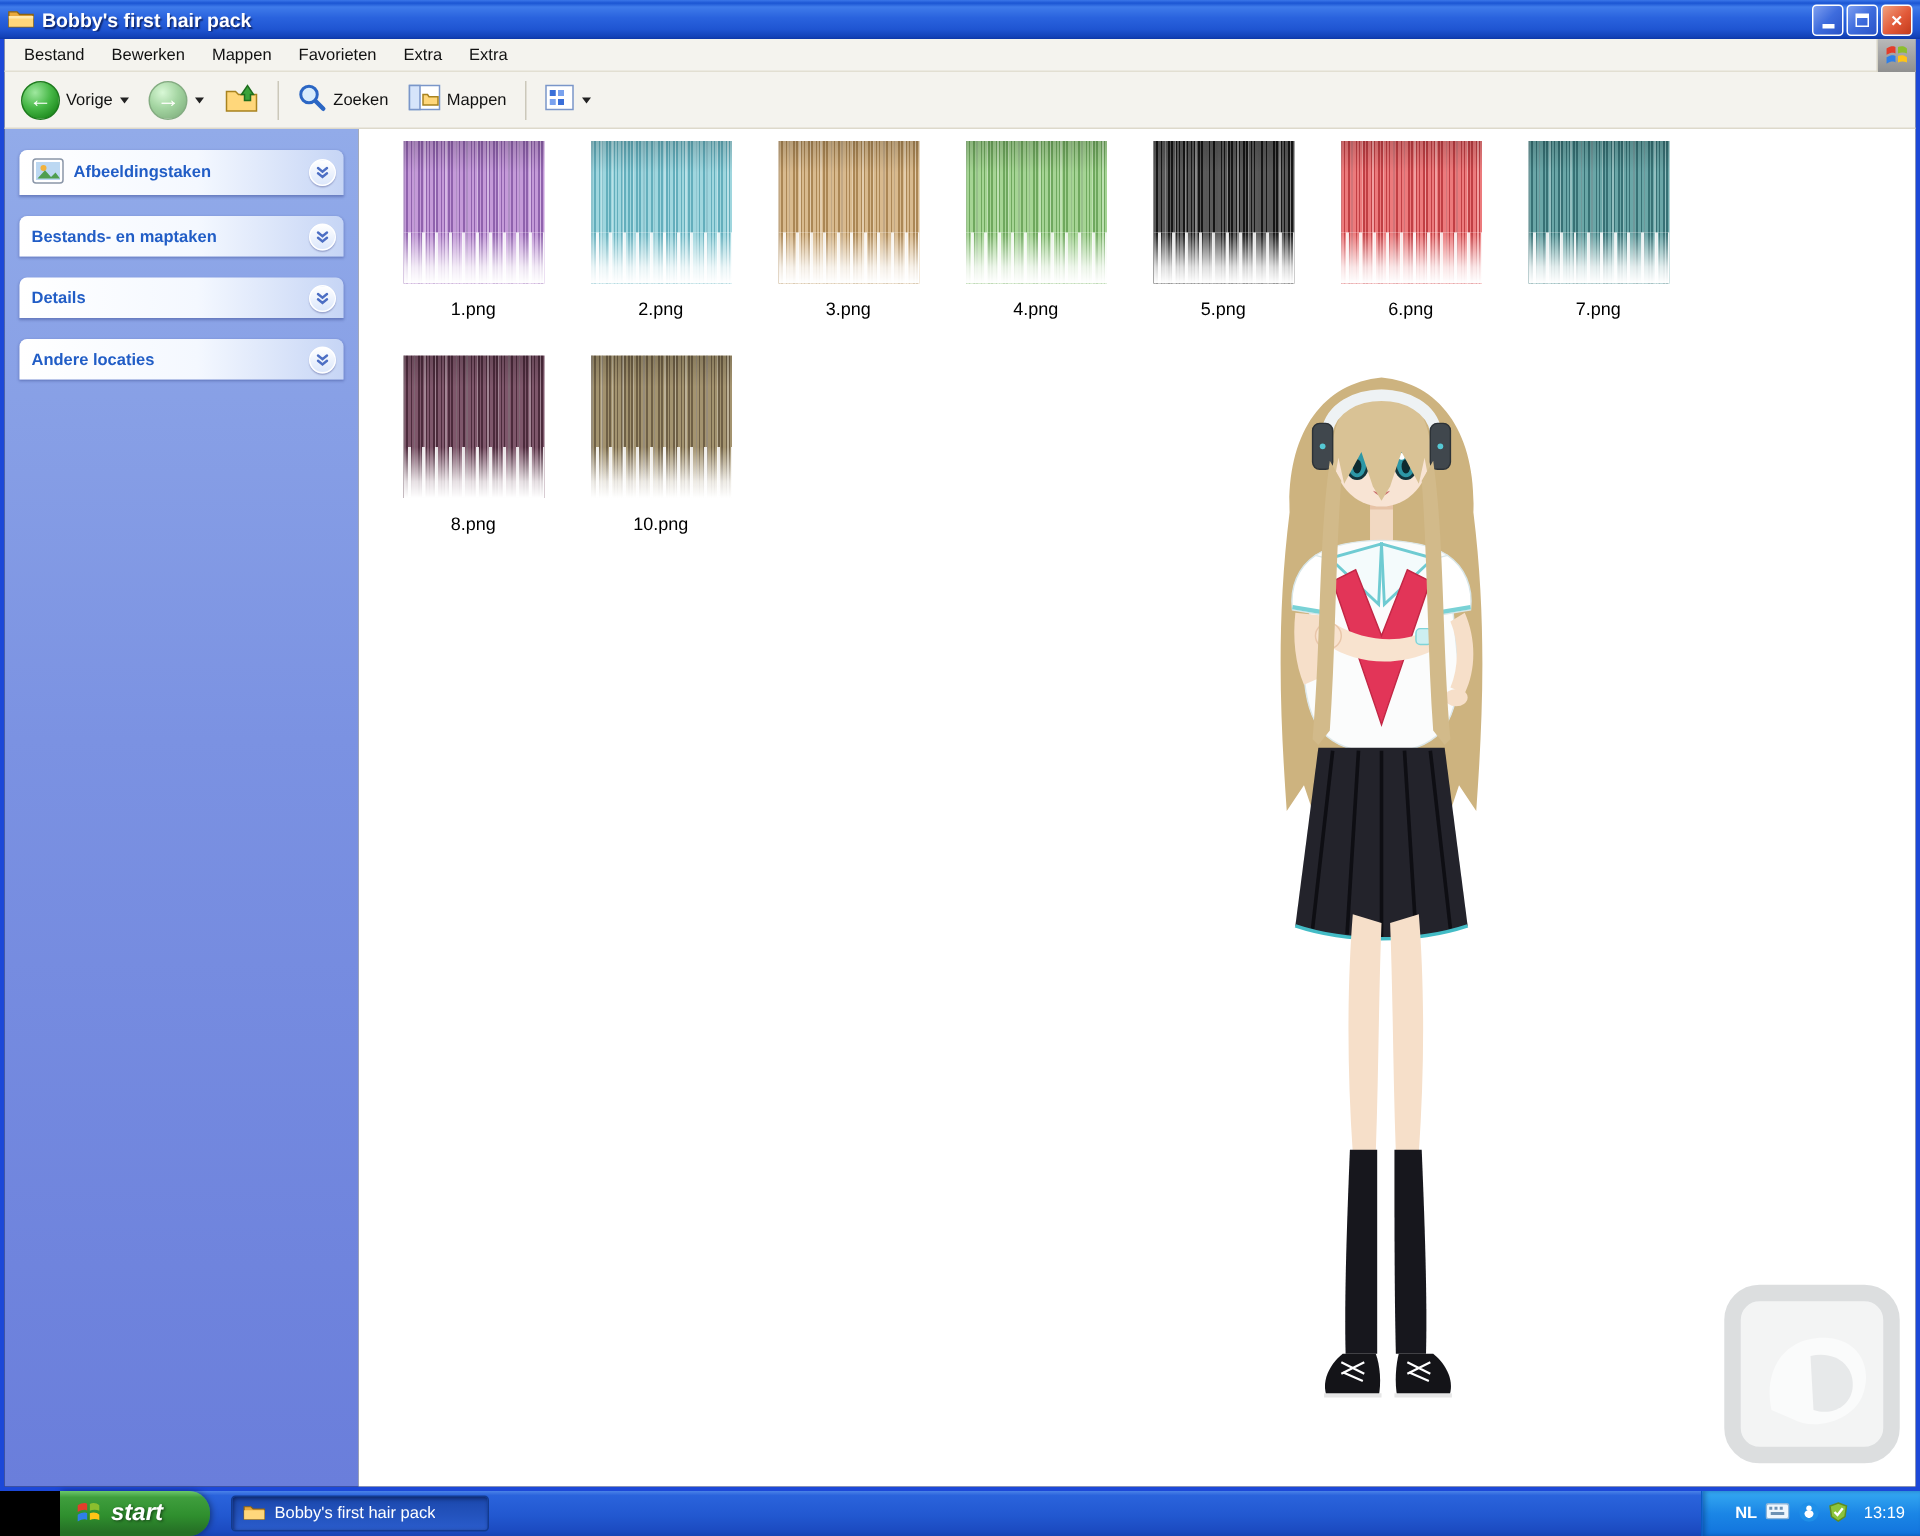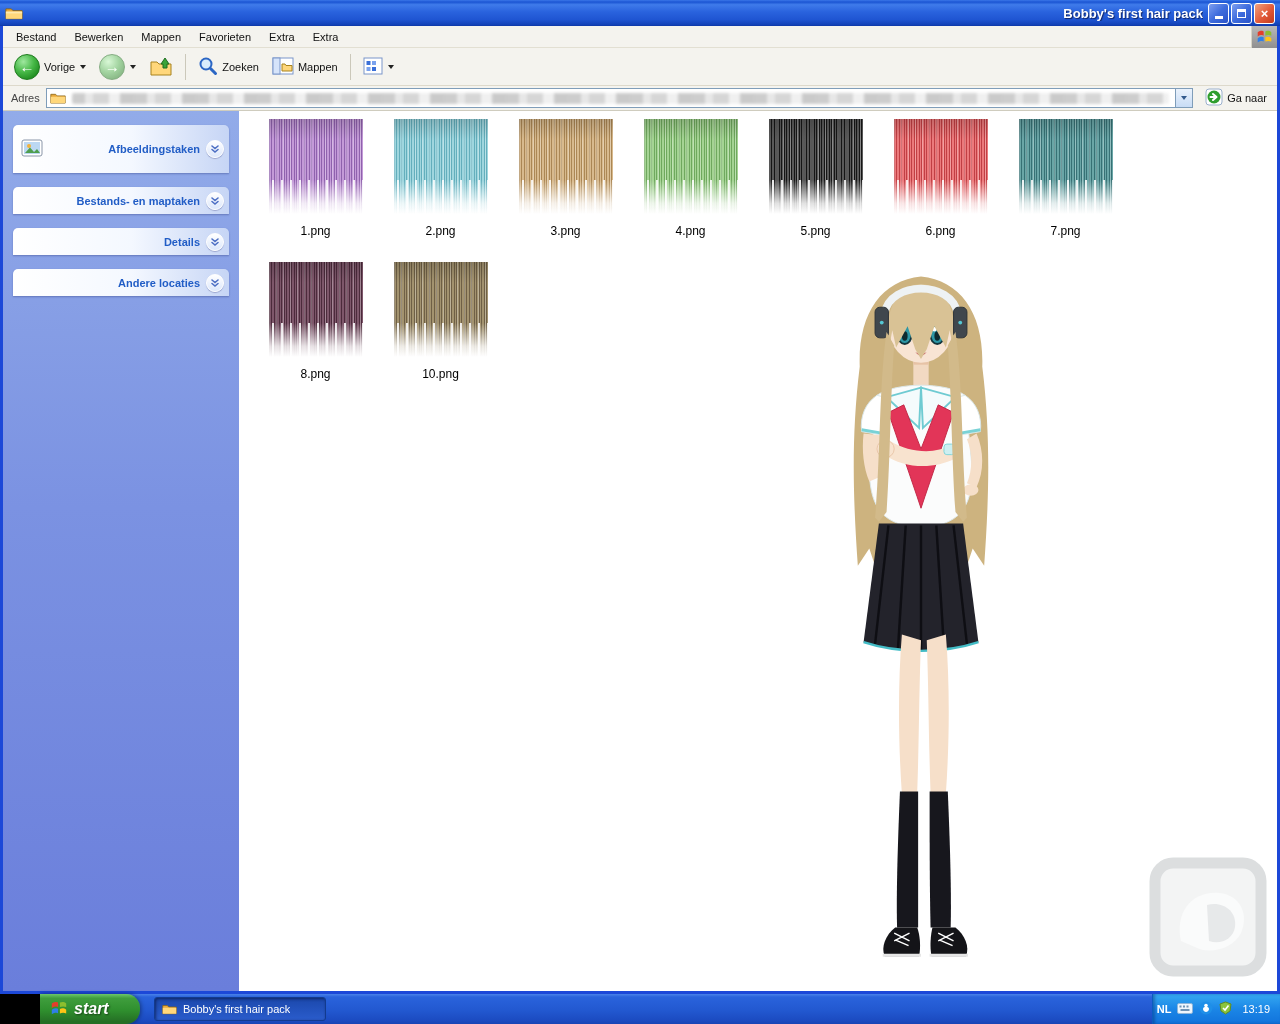--- a/index.html
+++ b/index.html
@@ -1,19 +1,19 @@
 <!DOCTYPE html>
 <html><head>
 <meta charset="utf-8">
 <style>
   * { margin:0; padding:0; box-sizing:border-box; }
   html,body { width:1280px; height:1024px; overflow:hidden; }
   body { font-family:"Liberation Sans","DejaVu Sans",sans-serif; font-size:11px; background:#000; }
 
-  .screen { position:relative; width:1280px; height:1024px;text-align:right; }
+  .screen { position:relative; width:1280px; height:1024px; }
 
   
   .window { position:absolute; inset:0 0 30px 0; display:flex; flex-direction:column;
             border-left:3px solid #1c48d8; border-right:3px solid #1c48d8; border-bottom:3px solid #1c48d8; }
 
   .titlebar { height:26px; flex:0 0 26px; display:flex; align-items:center; gap:5px; padding:0 5px;
     margin:0 -3px; 
     background:linear-gradient(180deg,#3a76e8 0%,#1b55d3 8%,#3f7bea 18%,#2a63de 45%,#1f55d2 75%,#1342b8 94%,#0d37a6 100%); }
   .title-text { color:#fff; font-weight:bold; font-size:13px; text-shadow:1px 1px 1px rgba(0,0,30,.6);
     flex:1; white-space:nowrap; overflow:hidden; }
@@ -58,21 +58,21 @@
   .go-btn { display:flex; align-items:center; gap:4px; margin-left:8px; padding:2px 4px; cursor:pointer; }
 
   
   .main { flex:1; display:flex; min-height:0; }
   .sidebar { width:236px; flex:0 0 236px; background:linear-gradient(180deg,#92abe9 0%,#7b92e2 45%,#6a7edb 100%);
     padding:14px 10px 0 10px; overflow:hidden; }
   .task-section { margin-bottom:14px; }
   .task-header { height:27px; display:flex; align-items:center; gap:6px; padding:0 5px 0 8px;
     background:linear-gradient(90deg,#ffffff 0%,#f4f8ff 55%,#c6d5f5 100%);
     border-radius:5px 5px 0 0; cursor:pointer; box-shadow:0 1px 2px rgba(10,20,90,.3); }
-  .task-header.with-icon { height:48px; }
+  .task-header.with-icon { height:30px; }
   .task-title { color:#215dc6; font-weight:bold; font-size:11px; flex:1; }
   .chev-circle { width:18px; height:18px; border-radius:50%; background:linear-gradient(180deg,#ffffff,#dce7fb);
     border:1px solid #fff; display:flex; align-items:center; justify-content:center; box-shadow:0 1px 1px rgba(0,0,80,.25); }
 
   .content { flex:1; position:relative; background:#fff; overflow:hidden; }
   .files { display:flex; flex-wrap:wrap; width:1004px; padding:4px 0 0 14px; }
   .cell { width:125px; height:143px; display:flex; flex-direction:column; align-items:center; padding-top:4px; cursor:pointer; }
   .hair-img { width:94px; height:95px; position:relative; overflow:hidden;
     background:
       repeating-linear-gradient(90deg, rgba(255,255,255,.28) 0 1px, rgba(255,255,255,0) 1px 7px),
@@ -94,21 +94,21 @@
     background:linear-gradient(180deg,#4a82e8 0%,#2a63dc 10%,#2258d0 55%,#1b4ac0 90%,#1744b4 100%);margin-left:40px; }
   .start-btn { width:100px; display:flex; align-items:center; gap:6px; padding-left:10px; cursor:pointer;
     border-radius:0 14px 14px 0;
     background:linear-gradient(180deg,#6cc76a 0%,#3f9e3d 14%,#2f8f2e 55%,#256f25 92%);
     box-shadow:1px 0 4px rgba(0,0,0,.4); }
   .start-label { color:#fff; font-weight:bold; font-style:italic; font-size:16px; text-shadow:1px 1px 2px rgba(0,0,0,.5); }
   .task-btn { margin:3px 0 3px 14px; width:172px; display:flex; align-items:center; gap:6px; padding:0 7px;
     background:linear-gradient(180deg,#1b48ac,#2a5ccc); border:1px solid #123a8e; border-radius:3px;
     box-shadow:inset 1px 1px 3px rgba(0,0,30,.5); color:#fff; cursor:pointer; }
   .task-btn span { white-space:nowrap; overflow:hidden; }
-  .tray { margin-left:auto; display:flex; align-items:center; gap:6px; padding:0 10px 0 4px;
+  .tray { margin-left:auto; display:flex; align-items:center; gap:6px; padding:0 10px 0 22px;
     background:linear-gradient(180deg,#35a9f2 0%,#1b86e6 50%,#1173dc 100%);
     border-left:1px solid #0a5cc0; box-shadow:inset 2px 0 3px rgba(0,30,90,.35); color:#fff; }
   .tray-lang { font-size:11px; font-weight:bold; }
   .tray-clock { font-size:11px; margin-left:4px; }
 </style>
 </head>
 <body>
 
 <div class="screen">
 
@@ -198,45 +198,20 @@
             <rect x="3.5" y="4" width="4" height="4" fill="#3a6fd8"></rect>
             <rect x="9" y="4" width="4" height="4" fill="#7aa2ee"></rect>
             <rect x="3.5" y="10" width="4" height="4" fill="#7aa2ee"></rect>
             <rect x="9" y="10" width="4" height="4" fill="#3a6fd8"></rect>
           </svg>
         </span>
         <span class="dd-arrow"></span>
       </div>
     </div>
 
-    <div class="addressbar">
-      <span class="addr-label">Adres</span>
-      <div class="addr-input">
-        <span>
-          <svg width="16" height="13" viewBox="0 0 20 16">
-            <path d="M1 4 L7 4 L9 6 L19 6 L19 15 L1 15 Z" fill="#e8a93c" stroke="#8a6414"></path>
-            <path d="M1 7 L19 7 L19 15 L1 15 Z" fill="#ffd77b"></path>
-          </svg>
-        </span>
-        <span class="addr-blur"></span>
-        <span class="addr-drop">
-            <span class="dd-arrow"></span>
-          </span>
-      </div>
-      <div class="go-btn">
-        <span>
-          <svg width="18" height="18" viewBox="0 0 18 18">
-            <rect x="1" y="1" width="16" height="16" rx="3" fill="#fff" stroke="#9ab0cc"></rect>
-            <circle cx="9" cy="9" r="6.5" fill="#2f9e2f"></circle>
-            <path d="M5.5 9 L10 9 M8 6 L11.5 9 L8 12" stroke="#fff" stroke-width="2" fill="none" stroke-linecap="round" stroke-linejoin="round"></path>
-          </svg>
-        </span>
-        <span class="tb-label">Ga naar</span>
-      </div>
-    </div>
 
     <div class="main">
 
       <div class="sidebar">
         <div class="task-section">
           <div class="task-header with-icon">
             <span>
               <svg width="22" height="20" viewBox="0 0 22 20">
                 <rect x="1" y="2" width="20" height="16" rx="2" fill="#fff" stroke="#8a96a8"></rect>
                 <rect x="3" y="4" width="16" height="12" fill="#bcd8f2"></rect>

